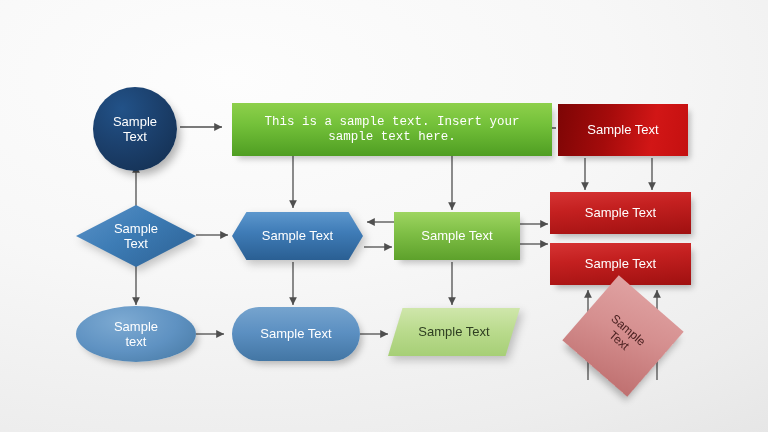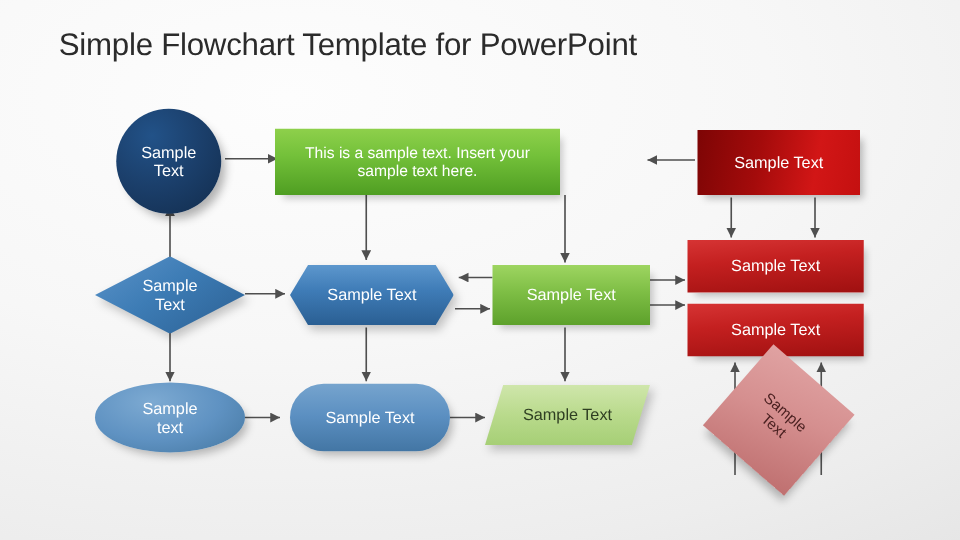--- a/index.html
+++ b/index.html
@@ -148,21 +148,20 @@
     height: 432px;
     pointer-events: none;
   }
   svg.arrows line { stroke: #4f4f4f; stroke-width: 1.3; }
 </style>
 </head>
 <body>
 
 <div id="slide">
 
-  <div id="title">Simple Flowchart Template for PowerPoint</div>
 
   <svg class="arrows" viewBox="0 0 768 432">
     <defs>
       <marker id="ah" markerWidth="7" markerHeight="7" refX="6" refY="3" orient="auto" markerUnits="strokeWidth">
         <path d="M0,0 L6,3 L0,6 z" fill="#4f4f4f"></path>
       </marker>
     </defs>
 
     <line x1="180" y1="127" x2="222" y2="127" marker-end="url(#ah)"></line>
 
@@ -201,21 +200,21 @@
     <line x1="657" y1="380" x2="657" y2="290" marker-end="url(#ah)"></line>
   </svg>
 
   <div class="node circle-node" style="left:93px; top:87px; width:84px; height:84px;">
     <div class="lbl">
       <div>Sample</div>
       <div>Text</div>
     </div>
   </div>
 
-  <div class="node green-banner" style="left:220px; top:103px; width:228px; height:53px;">
+  <div class="node green-banner" style="left:232px; top:103px; width:320px; height:53px;font-family:Liberation Mono, monospace;">
     <div class="lbl">
       <div>This is a sample text. Insert your</div>
       <div>sample text here.</div>
     </div>
   </div>
 
   <div class="node red-dark" style="left:558px; top:104px; width:130px; height:52px;">
     <div class="lbl">Sample Text</div>
   </div>
 

